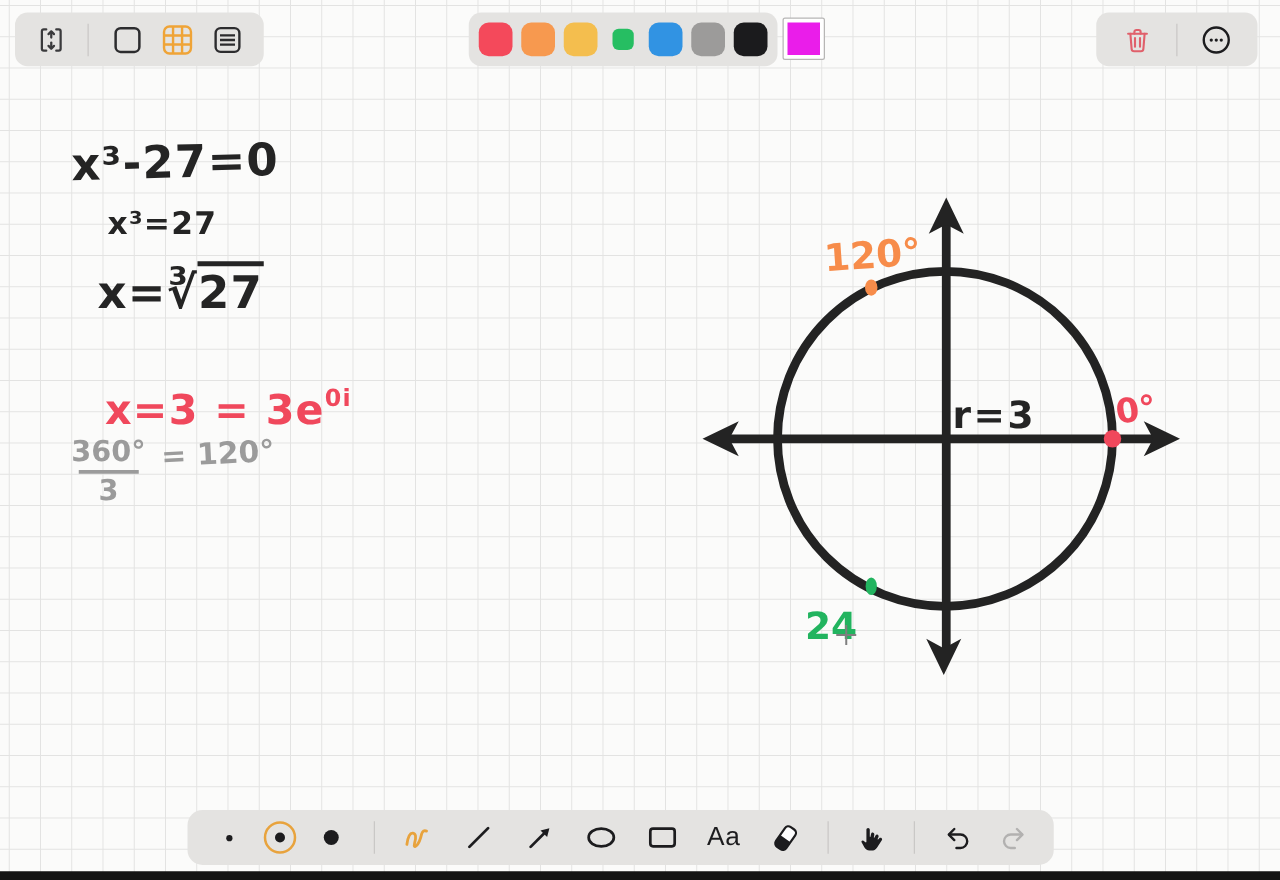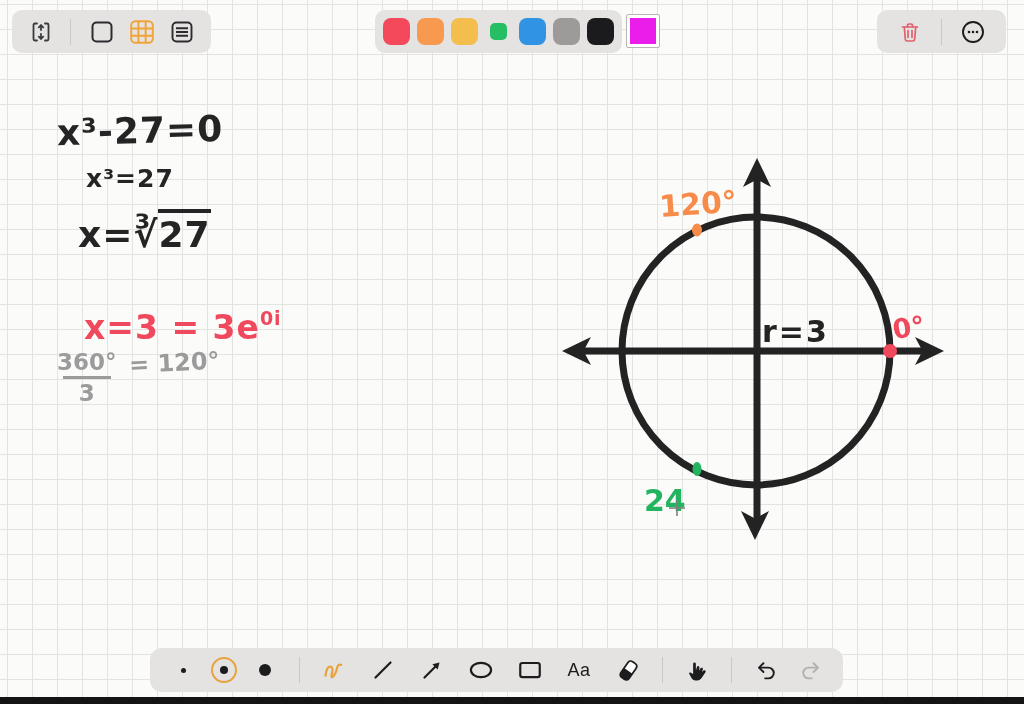--- a/index.html
+++ b/index.html
@@ -50,21 +50,21 @@
   .pill.tools{left:150px;top:648px;height:44px;border-radius:12px;padding:0 16px;gap:10px;}
   .pill.tools .group{display:flex;align-items:center;}
   .pill.tools .dots{gap:7px;}
   .pill.tools .shapes{gap:15px;}
   .pill.tools .divider{margin:0 7px;}
   .dot{border-radius:50%;background:#1c1c1e;display:block;}
   .dot.s{width:5px;height:5px;}
   .dot.m{width:8px;height:8px;}
   .dot.l{width:12px;height:12px;}
   .size-ring{width:26px;height:26px;border:2px solid #E8A33D;border-radius:50%;display:flex;align-items:center;justify-content:center;box-sizing:border-box;}
-  .aa-label{font-size:18px;color:#1c1c1e;font-weight:500;letter-spacing:.5px;}
+  .aa-label{font-size:21px;color:#1c1c1e;font-weight:500;letter-spacing:.5px;}
   
   .bottom-bar{position:absolute;left:0;right:0;bottom:0;height:7px;background:#141414;z-index:6;}
   
   .note{position:absolute;font-weight:700;white-space:nowrap;z-index:2;font-family:"DejaVu Sans",sans-serif;}
   .n1{left:57px;top:110px;font-size:36px;transform:rotate(-1.5deg);letter-spacing:1px;}
   .n2{left:86px;top:164px;font-size:25px;letter-spacing:1px;}
   .n3{left:78px;top:214px;font-size:36px;letter-spacing:1px;}
   .n3 .radicand{border-top:4px solid currentColor;padding-top:1px;}
   .n4{left:84px;top:284px;font-size:33px;letter-spacing:1px;margin-top:24px;}
   .n4 sup{font-size:19px;position:relative;top:-2px;}

